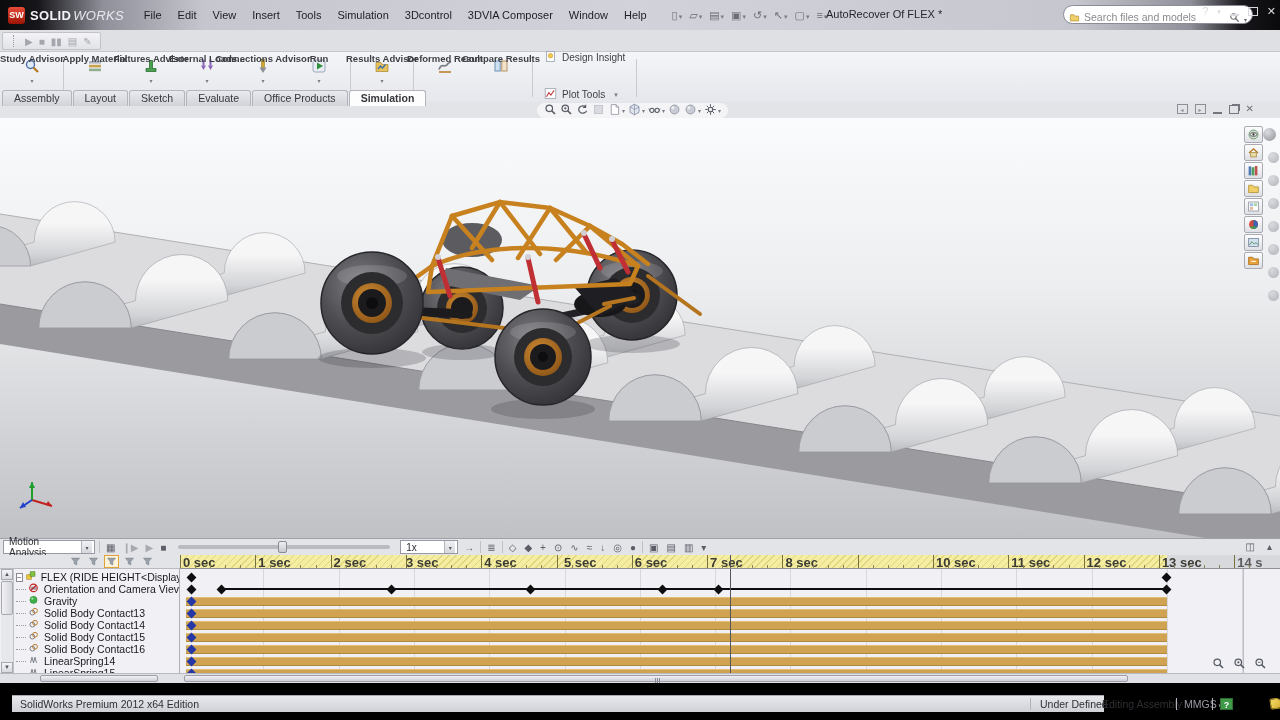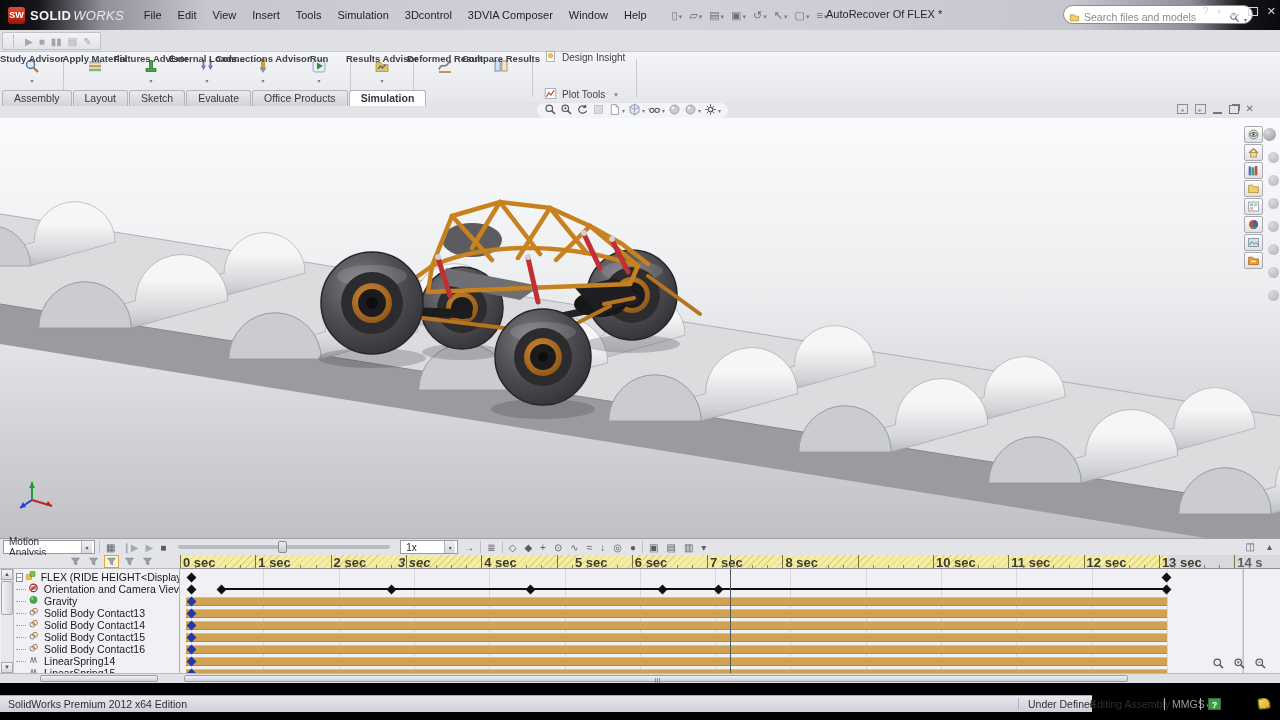--- a/index.html
+++ b/index.html
@@ -135,21 +135,21 @@
 
 
 #mmtabs{top:682px;left:0;width:1280px;height:13px;background:#d2d3d9;border-top:1px solid #a9aab1;display:flex;align-items:flex-end}
 .nav{width:13px;height:11px;margin:0 1px 1px 1px;background:linear-gradient(#eff0f3,#d3d4da);
  border:1px solid #9899a2;font-size:6px;color:#55565c;display:flex;align-items:center;justify-content:center}
 .mtab{font-size:10.5px;color:#3a3b40;padding:0 12px;height:12px;line-height:12px;background:#c7c8cf;
  border:1px solid #a0a1a8;border-bottom:none;margin-left:2px;border-radius:2px 2px 0 0}
 .mtab.active{background:#f7f7f9;font-weight:bold}
 
 
-#statusbar{top:695px;left:0;width:1092px;height:17px;background:linear-gradient(#e8e9ed,#cfd0d6);
+#statusbar{top:695px;left:12px;width:1092px;height:17px;background:linear-gradient(#e8e9ed,#cfd0d6);
  border-top:1px solid #aaabb2;font-size:10.5px;color:#2f3035}
 #sb-left{position:absolute;left:8px;top:2px}
 .sbit{position:absolute;top:2px;white-space:nowrap}
 .sbit.dis{color:#9b9ca3}
 #sb-help{position:absolute;left:1208px;top:2px;width:13px;height:12px;background:#3f9a48;color:#fff;
  font-size:9px;font-weight:bold;text-align:center;line-height:12px;border:1px solid #2c6e33}
 #sb-note{position:absolute;left:1258px;top:2px;width:12px;height:11px;background:linear-gradient(135deg,#f2d96a,#d8b02e);
  border:1px solid #a8891f;border-radius:2px 6px 2px 2px;transform:rotate(-8deg)}
 #blackbar{top:712px;left:0;width:1280px;height:8px;background:#000}
 .sbsep{position:absolute;top:2px;width:1px;height:12px;background:#b2b3ba}
@@ -673,25 +673,25 @@
         </div>
       </div>
   <div id="ruler">
         <div class="yellow" style="width: 986.9px;"></div>
         <div class="rlb" style="left: 3px;">0 sec</div>
         <div class="rtick major" style="left: 0px;"></div>
         <div class="rlb" style="left: 78.3px;">1 sec</div>
         <div class="rtick major" style="left: 75.3px;"></div>
         <div class="rlb" style="left: 153.6px;">2 sec</div>
         <div class="rtick major" style="left: 150.6px;"></div>
-        <div class="rlb" style="left: 218px; font-style: italic;">3 sec</div>
+        <div class="rlb" style="left: 226px;">3 sec</div>
         <div class="rtick major" style="left: 225.9px;"></div>
         <div class="rlb" style="left: 304.2px;">4 sec</div>
         <div class="rtick major" style="left: 301.2px;"></div>
-        <div class="rlb" style="left: 395px;">5 sec</div>
+        <div class="rlb" style="left: 384px;">5 sec</div>
         <div class="rtick major" style="left: 376.5px;"></div>
         <div class="rlb" style="left: 454.8px;">6 sec</div>
         <div class="rtick major" style="left: 451.8px;"></div>
         <div class="rlb" style="left: 530.1px;">7 sec</div>
         <div class="rtick major" style="left: 527.1px;"></div>
         <div class="rlb" style="left: 605.4px;">8 sec</div>
         <div class="rtick major" style="left: 602.4px;"></div>
         <div class="rlb" style="left: 679px; margin-top: 17px;">9 sec</div>
         <div class="rtick major" style="left: 677.7px;"></div>
         <div class="rlb" style="left: 756px;">10 sec</div>

